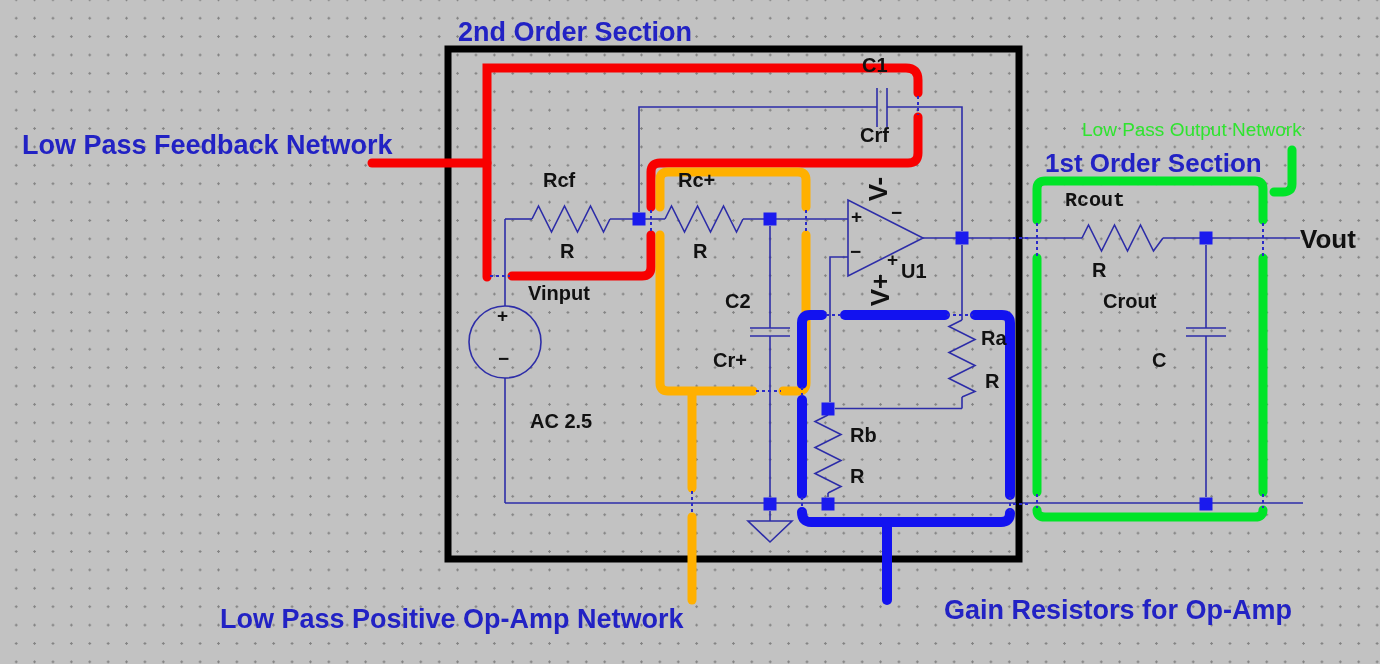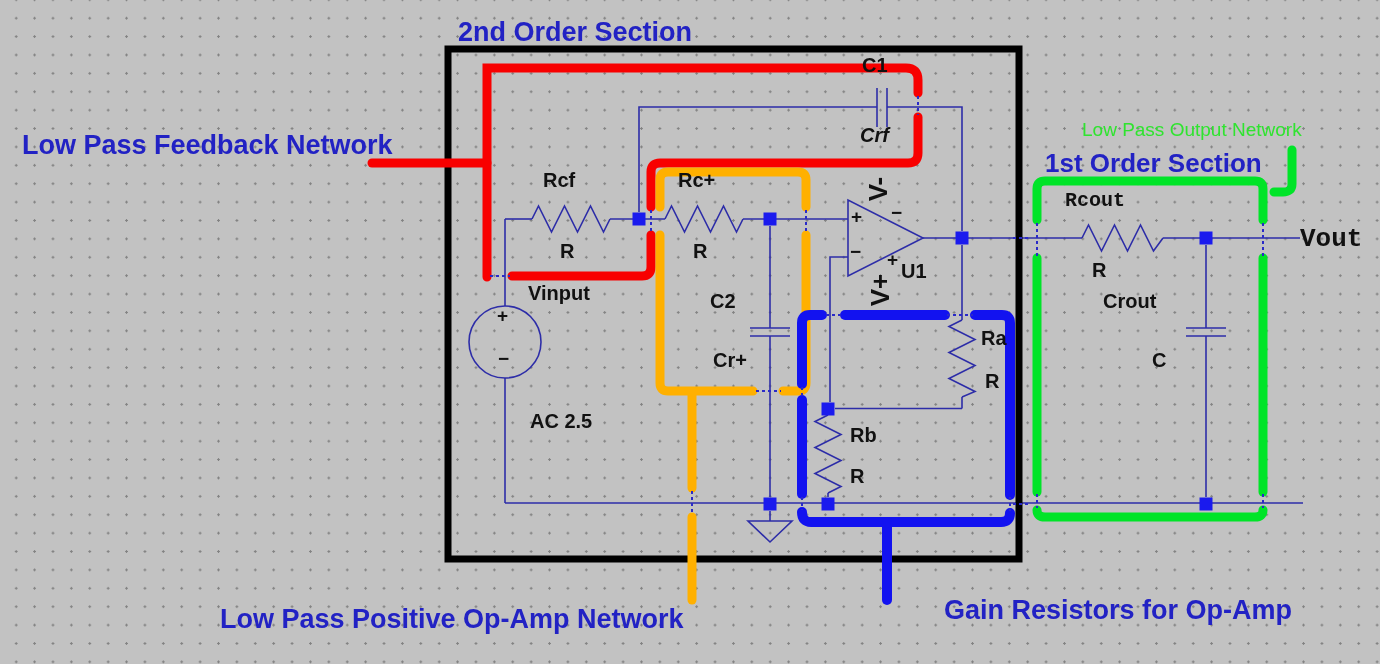--- a/index.html
+++ b/index.html
@@ -130,39 +130,39 @@
   </svg>
 
   <div class="lbl blue-title" style="left:458px;top:17px;">2nd Order Section</div>
   <div class="lbl blue-title" style="left:22px;top:130px;">Low Pass Feedback Network</div>
   <div class="lbl green-title" style="left:1082px;top:119px;">Low Pass Output Network</div>
   <div class="lbl blue-title" style="left:1045px;top:148px;font-size:26px;">1st Order Section</div>
   <div class="lbl blue-title" style="left:220px;top:604px;">Low Pass Positive Op-Amp Network</div>
   <div class="lbl blue-title" style="left:944px;top:595px;">Gain Resistors for Op-Amp</div>
 
   <div class="lbl comp" style="left:862px;top:54px;">C1</div>
-  <div class="lbl comp" style="left:860px;top:124px;font-style:italic;">Crf</div>
+  <div class="lbl comp" style="left:860px;top:124px;">Crf</div>
   <div class="lbl comp" style="left:543px;top:169px;">Rcf</div>
   <div class="lbl comp" style="left:560px;top:240px;">R</div>
   <div class="lbl comp" style="left:678px;top:169px;">Rc+</div>
   <div class="lbl comp" style="left:693px;top:240px;">R</div>
-  <div class="lbl comp" style="left:710px;top:290px;">C2</div>
+  <div class="lbl comp" style="left:725px;top:290px;">C2</div>
   <div class="lbl comp" style="left:713px;top:349px;">Cr+</div>
   <div class="lbl comp" style="left:528px;top:282px;">Vinput</div>
   <div class="lbl comp" style="left:530px;top:410px;">AC 2.5</div>
   <div class="lbl comp" style="left:901px;top:260px;">U1</div>
   <div class="lbl comp" style="left:981px;top:327px;">Ra</div>
   <div class="lbl comp" style="left:985px;top:370px;">R</div>
   <div class="lbl comp" style="left:850px;top:424px;text-align:center;">Rb</div>
   <div class="lbl comp" style="left:850px;top:465px;">R</div>
   <div class="lbl comp" style="left:1065px;top:189px;font-family:Liberation Mono, monospace;">Rcout</div>
   <div class="lbl comp" style="left:1092px;top:259px;">R</div>
   <div class="lbl comp" style="left:1103px;top:290px;text-align:right;">Crout</div>
   <div class="lbl comp" style="left:1152px;top:349px;">C</div>
-  <div class="lbl comp" style="left:1300px;top:224px;font-size:26px;font-family:Liberation Mono, monospace;">Vout</div>
+  <div class="lbl comp" style="left:1300px;top:224px;font-size:26px;">Vout</div>
 
   <div class="lbl vlabel" style="left:853px;top:176px;">V-</div>
   <div class="lbl vlabel" style="left:855px;top:277px;">V+</div>
   <div class="lbl small-mark" style="left:851px;top:206px;">+</div>
   <div class="lbl small-mark" style="left:850px;top:241px;">−</div>
   <div class="lbl small-mark" style="left:891px;top:202px;">−</div>
   <div class="lbl small-mark" style="left:887px;top:249px;">+</div>
 
   <div class="lbl small-mark" style="left:497px;top:305px;">+</div>
   <div class="lbl small-mark" style="left:498px;top:348px;">−</div>

